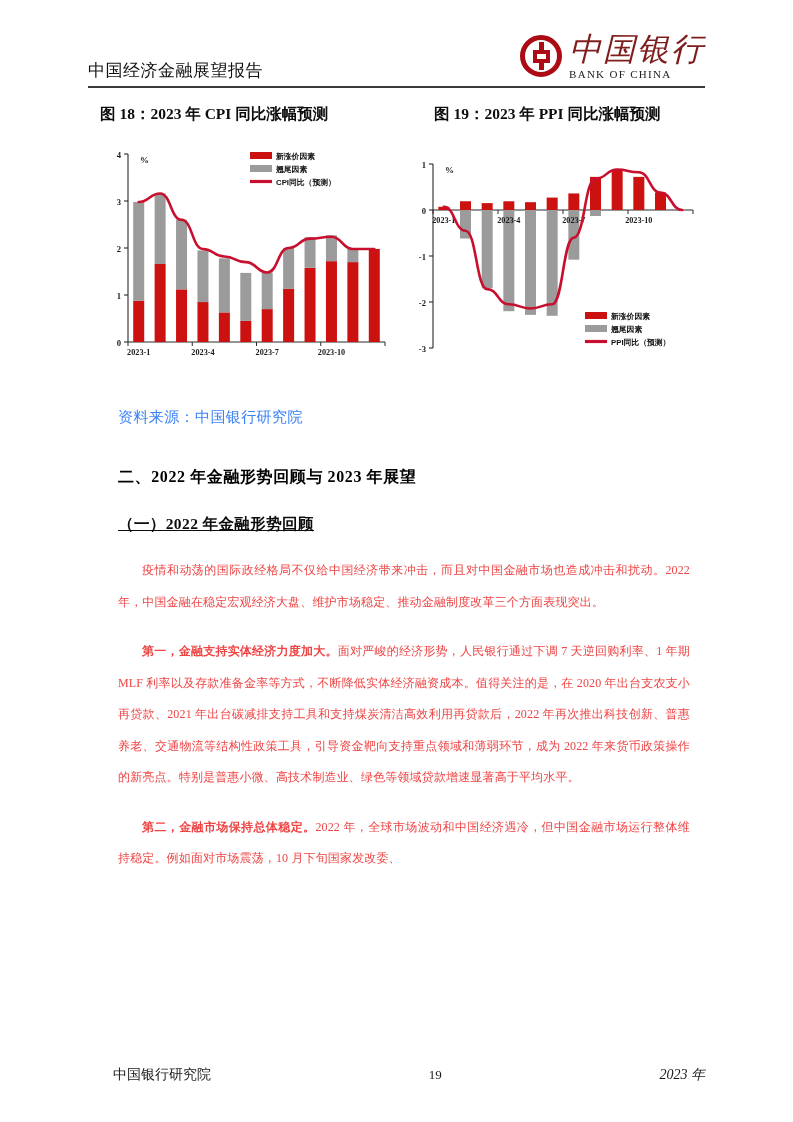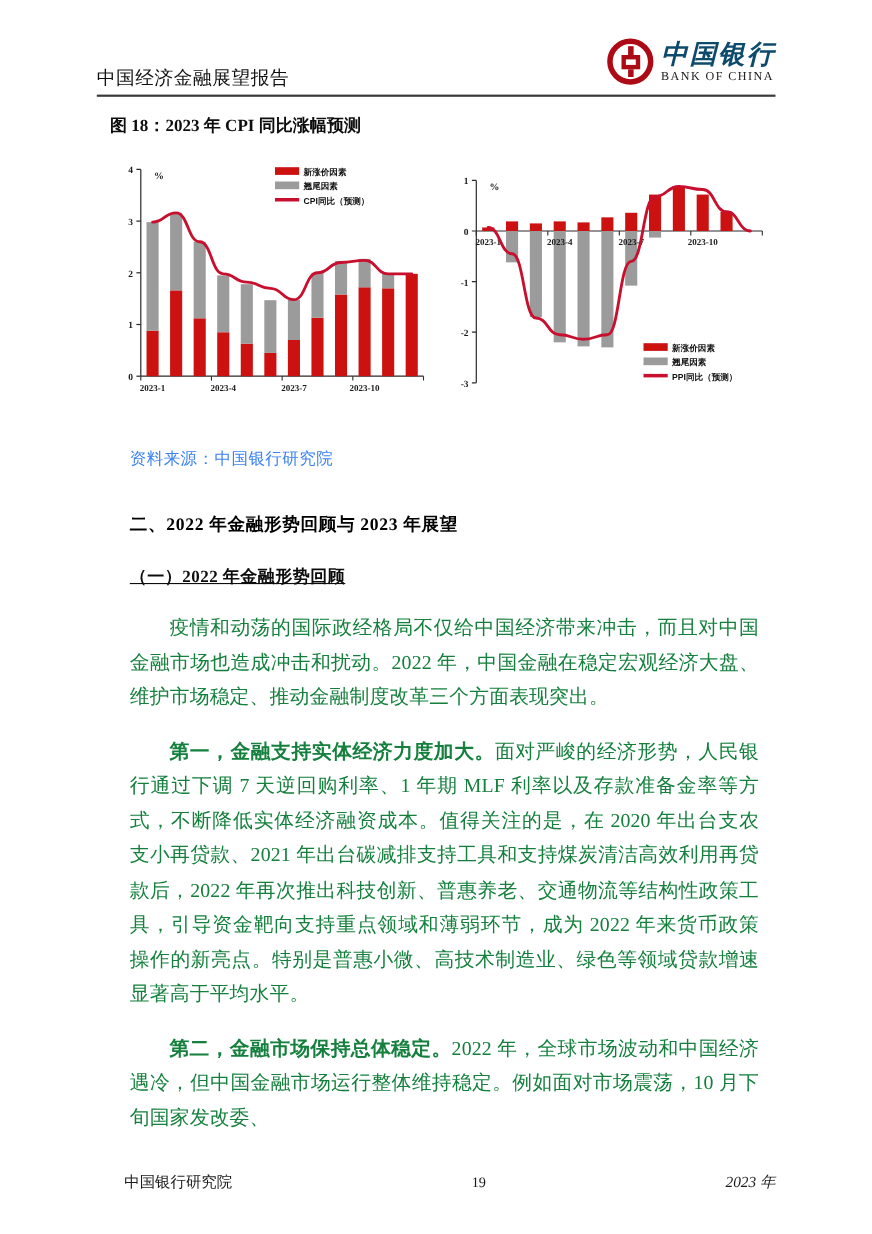--- a/index.html
+++ b/index.html
@@ -75,24 +75,24 @@
   .logo-mark .sq {
     position: absolute;
     left: 50%; top: 50%;
     width: 17px; height: 13px;
     margin-left: -8.5px; margin-top: -6.5px;
     border: 4px solid #AC0A14;
     background: #fff;
   }
   .logo-text { line-height: 1; }
   .logo-cn {
-    font-size: 24px;
-    font-weight: bold;
+    font-size: 32px;
+    font-weight: normal;
     font-family: "DejaVu Serif", "Liberation Serif", serif;
-    color: #0c4a6e;
+    color: #7f1d1d;
     letter-spacing: 2px;
     font-style: italic;
   }
   .logo-en {
     font-size: 11px;
     letter-spacing: 1.3px;
     color: #222;
     margin-top: 4px;
     font-family: "Liberation Serif", serif;
   }
@@ -149,28 +149,28 @@
   }
   h3.sub {
     font-size: 15.5px;
     font-weight: bold;
     margin: 0 0 20px 0;
     letter-spacing: 0.4px;
     color: #0d0d0d;
     text-decoration: underline;
   }
   p.para {
-    font-size: 18px;
+    font-size: 12px;
     line-height: 31.5px;
     margin: 0 0 18px 0;
     text-indent: 2em;
     text-align: justify;
     text-justify: inter-ideograph;
     letter-spacing: 0.15px;
-    color: #15803d;
+    color: #ef4444;
   }
   p.para b { font-weight: bold; }
 
   
   .footer {
     position: absolute;
     left: 95px;
     right: 88px;
     bottom: 38px;
     display: flex;
@@ -199,20 +199,21 @@
       </div>
       <div class="logo-text">
         <div class="logo-cn">中国银行</div>
         <div class="logo-en">BANK OF CHINA</div>
       </div>
     </div>
   </div>
 
   <div class="fig-titles">
     <div class="fig-title left">图 18：2023 年 CPI 同比涨幅预测</div>
+    <div class="fig-title right">图 19：2023 年 PPI 同比涨幅预测</div>
   </div>
 
   <div class="charts">
     <div class="chart-box cpi">
       <svg class="chart-svg" id="svg-cpi" width="295" height="230" viewBox="0 0 295 230">
           <rect x="0" y="0" width="295" height="230" fill="#ffffff"></rect>
           <line x1="28" y1="14" x2="28" y2="202" stroke="#2b2b2b" stroke-width="1.1"></line>
           <line x1="24" y1="202" x2="28" y2="202" stroke="#2b2b2b" stroke-width="1.1"></line>
           <text x="21" y="205.6" text-anchor="end" font-size="8.6" font-family="&quot;Liberation Serif&quot;, serif" fill="#1a1a1a" font-weight="bold">0</text>
           <line x1="24" y1="155" x2="28" y2="155" stroke="#2b2b2b" stroke-width="1.1"></line>

